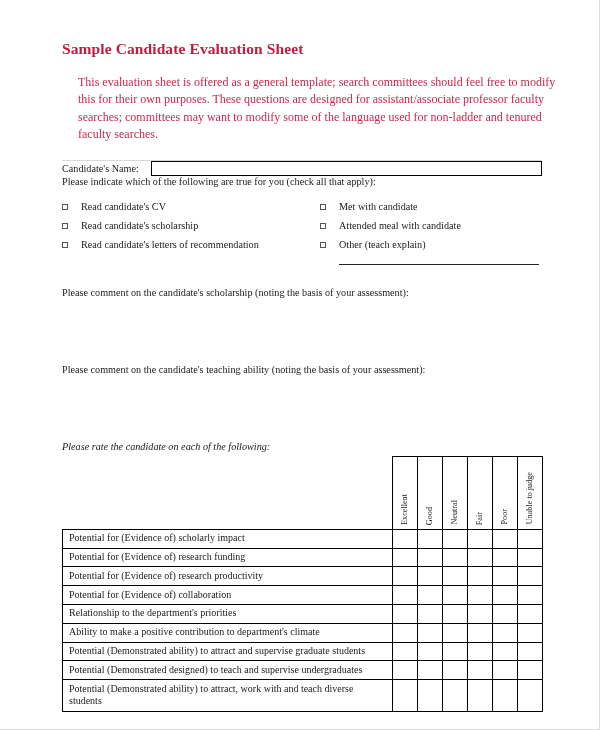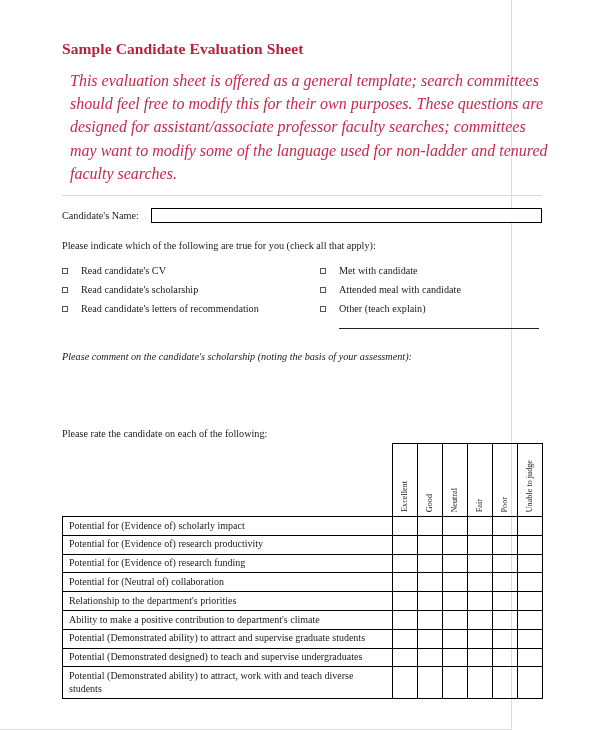--- a/index.html
+++ b/index.html
@@ -9,21 +9,21 @@
   }
   body {
     width: 600px;
     height: 730px;
     font-family: "Liberation Serif", "DejaVu Serif", serif;
     color: #1a1a1a;
     overflow: hidden;
   }
   .page {
     position: relative;
-    width: 512px;
+    width: 600px;
     height: 730px;
     box-sizing: border-box;
     background: #ffffff;
     border-right: 1px solid #dcdcdc;
     border-bottom: 1px solid #dcdcdc;
   }
   .content {
     position: absolute;
     left: 62px;
     top: 40px;
@@ -33,39 +33,37 @@
   
   .doc-title {
     font-family: "Liberation Serif", "DejaVu Serif", serif;
     font-size: 15.5px;
     font-weight: bold;
     color: #bd1e3e;
     margin: 0 0 11px 0;
     letter-spacing: 0.1px;
   }
   .intro {
-    font-size: 16px;
+    font-size: 12px;
     line-height: 1.45;
     color: #c42a4c;
-    margin: 8px;
+    margin: 16px;
     width: 478px;
-    font-style: italic;
   }
   .divider {
     border: 0;
     border-top: 1px solid #d8d8d8;
     margin: 10px 0 0 0;
     width: 480px;
   }
 
   
   .name-row {
     display: flex;
     align-items: center;
-    margin-top: 12px;
   }
   .name-label {
     font-size: 10.2px;
     white-space: nowrap;
   }
   .name-input {
     margin-left: 12px;
     flex: 1;
     height: 15px;
     border: 1.3px solid #000;
@@ -73,21 +71,21 @@
     box-sizing: border-box;
     font-family: "Liberation Serif", "DejaVu Serif", serif;
     font-size: 10.2px;
     padding: 0 4px;
     outline: none;
   }
 
   
   .prompt {
     font-size: 10.2px;
-    margin-top: 17px;
+    margin-top: 0;
   }
 
   
   .check-grid {
     display: flex;
     margin-top: 14px;
   }
   .check-col {
     width: 258px;
   }
@@ -116,34 +114,34 @@
   .other-line {
     border-top: 1.4px solid #222;
     width: 200px;
     margin-top: 13px;
     margin-left: 19px;
   }
 
   
   .comment-block {
     margin-top: 22px;
-    font-style: italic;
   }
   .comment-block .prompt {
     margin-top: 0;
   }
   .comment-space {
     height: 44px;
   }
 
   
   .rate-prompt {
     font-size: 10.2px;
     margin-top: 22px;
     margin-bottom: 0;
+    font-style: italic;
   }
   .rating-table {
     border-collapse: collapse;
     width: 480px;
     margin-top: 4px;
     table-layout: fixed;
   }
   .rating-table col.label-col { width: 330px; }
   .rating-table col.rate-col { width: 25px; }
 
@@ -228,20 +226,24 @@
         </div>
         <div class="other-line"></div>
       </div>
     </div>
 
     <div class="comment-block">
       <div class="prompt">Please comment on the candidate's scholarship (noting the basis of your assessment):</div>
       <div class="comment-space"></div>
     </div>
 
+    <div class="comment-block">
+      <div class="prompt">Please comment on the candidate's teaching ability (noting the basis of your assessment):</div>
+      <div class="comment-space"></div>
+    </div>
 
     <div class="rate-prompt">Please rate the candidate on each of the following:</div>
 
     <table class="rating-table">
       <colgroup>
         <col class="label-col">
         <col class="rate-col">
           <col class="rate-col">
           <col class="rate-col">
         <col class="rate-col">
@@ -275,39 +277,39 @@
         <tr>
           <td class="row-label">Potential for (Evidence of) scholarly impact</td>
           <td class="cell"></td>
           <td class="cell"></td>
           <td class="cell"></td>
           <td class="cell"></td>
           <td class="cell"></td>
           <td class="cell"></td>
         </tr>
         <tr>
+          <td class="row-label">Potential for (Evidence of) research funding</td>
+          <td class="cell"></td>
+          <td class="cell"></td>
+          <td class="cell"></td>
+          <td class="cell"></td>
+          <td class="cell"></td>
+          <td class="cell"></td>
+        </tr>
+        <tr>
           <td class="row-label">Potential for (Evidence of) research productivity</td>
           <td class="cell"></td>
           <td class="cell"></td>
           <td class="cell"></td>
           <td class="cell"></td>
           <td class="cell"></td>
           <td class="cell"></td>
         </tr>
         <tr>
-          <td class="row-label">Potential for (Evidence of) research funding</td>
-          <td class="cell"></td>
-          <td class="cell"></td>
-          <td class="cell"></td>
-          <td class="cell"></td>
-          <td class="cell"></td>
-          <td class="cell"></td>
-        </tr>
-        <tr>
-          <td class="row-label">Potential for (Neutral of) collaboration</td>
+          <td class="row-label">Potential for (Evidence of) collaboration</td>
           <td class="cell"></td>
           <td class="cell"></td>
           <td class="cell"></td>
           <td class="cell"></td>
           <td class="cell"></td>
           <td class="cell"></td>
         </tr>
         <tr>
           <td class="row-label">Relationship to the department's priorities</td>
           <td class="cell"></td>

